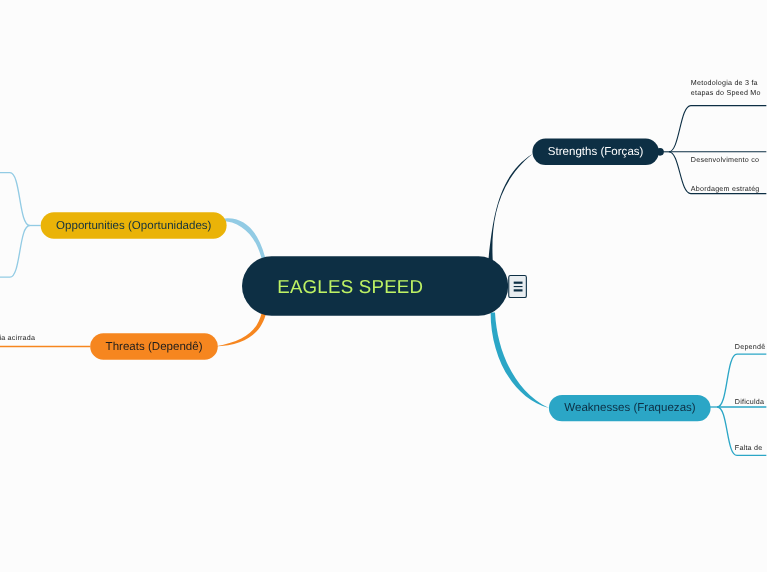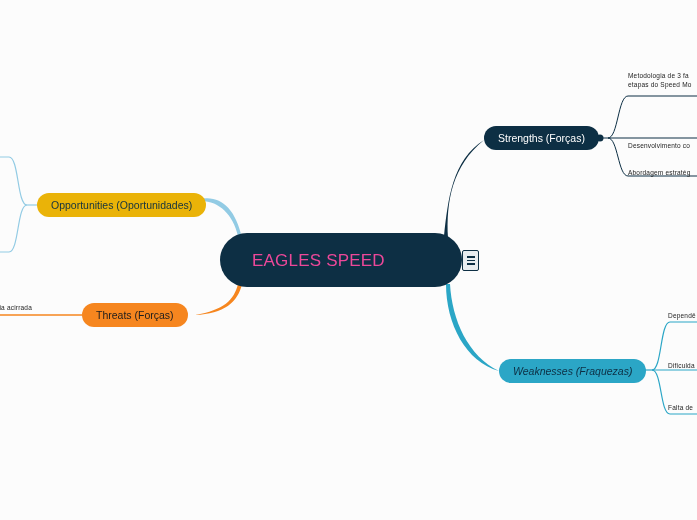--- a/index.html
+++ b/index.html
@@ -41,21 +41,21 @@
   
   .root {
     left: 220px;
     top: 233px;
     width: 242px;
     height: 54px;
     background: #0d2f44;
     border-radius: 27px;
     justify-content: flex-start;
     padding-left: 32px;
-    color: #ec4899;
+    color: #bef264;
     font-size: 17px;
     line-height: 21px;
     letter-spacing: 0.2px;
     white-space: normal;
   }
   .root .root-text {
     display: block;
   }
 
   
@@ -94,21 +94,20 @@
     left: 484px;
     top: 126px;
     background: #0d2f44;
     color: #ffffff;
   }
   .branch-weaknesses {
     left: 499px;
     top: 359px;
     background: #2ba6c6;
     color: #0d2f44;
-    font-style: italic;
   }
   .branch-opportunities {
     left: 37px;
     top: 193px;
     background: #eab308;
     color: #14333f;
   }
   .branch-threats {
     left: 82px;
     top: 303px;
@@ -208,21 +207,21 @@
 
   <div class="node branch branch-weaknesses">
     <span>Weaknesses (Fraquezas)</span>
   </div>
 
   <div class="node branch branch-opportunities">
     <span>Opportunities (Oportunidades)</span>
   </div>
 
   <div class="node branch branch-threats">
-    <span>Threats (Forças)</span>
+    <span>Threats (Dependê)</span>
   </div>
 
   <div class="leaf leaf-s1 wrap">
     <span>Metodologia de 3 fa</span><br>
     <span>etapas do Speed Mo</span>
   </div>
   <div class="leaf leaf-s2">Desenvolvimento co</div>
   <div class="leaf leaf-s3">Abordagem estratég</div>
 
   <div class="leaf leaf-w1">Dependê</div>

